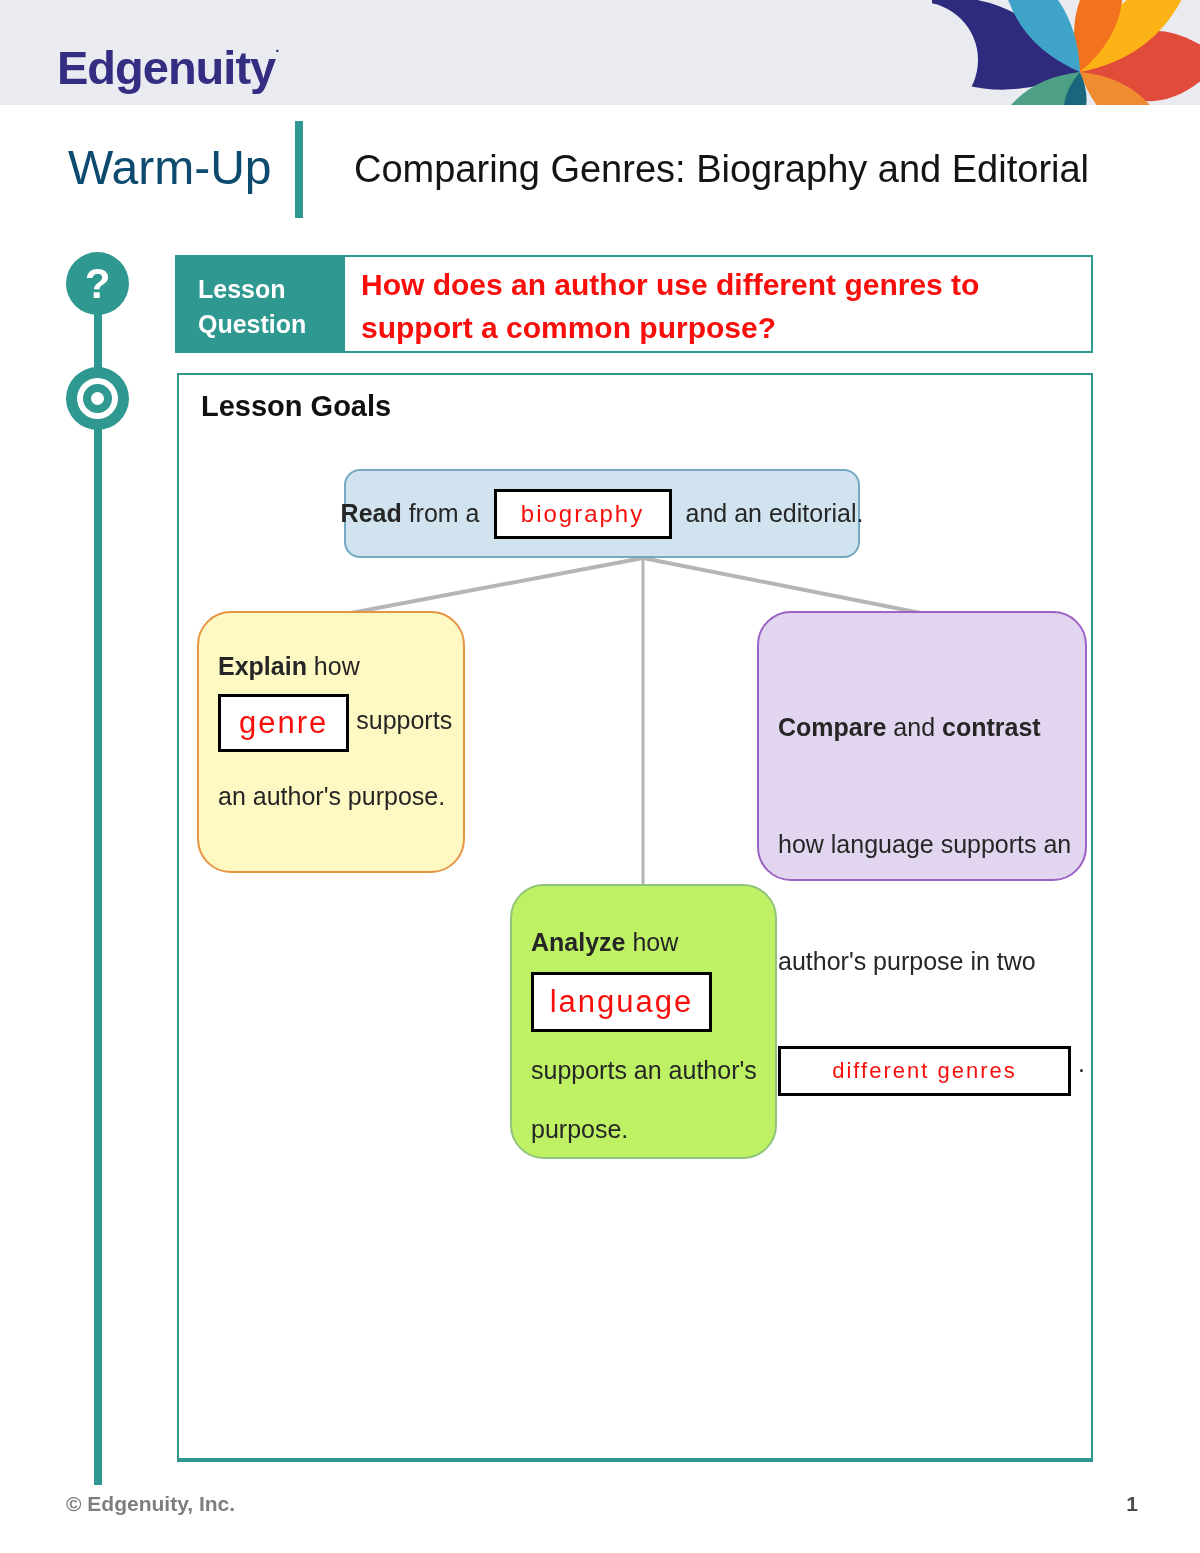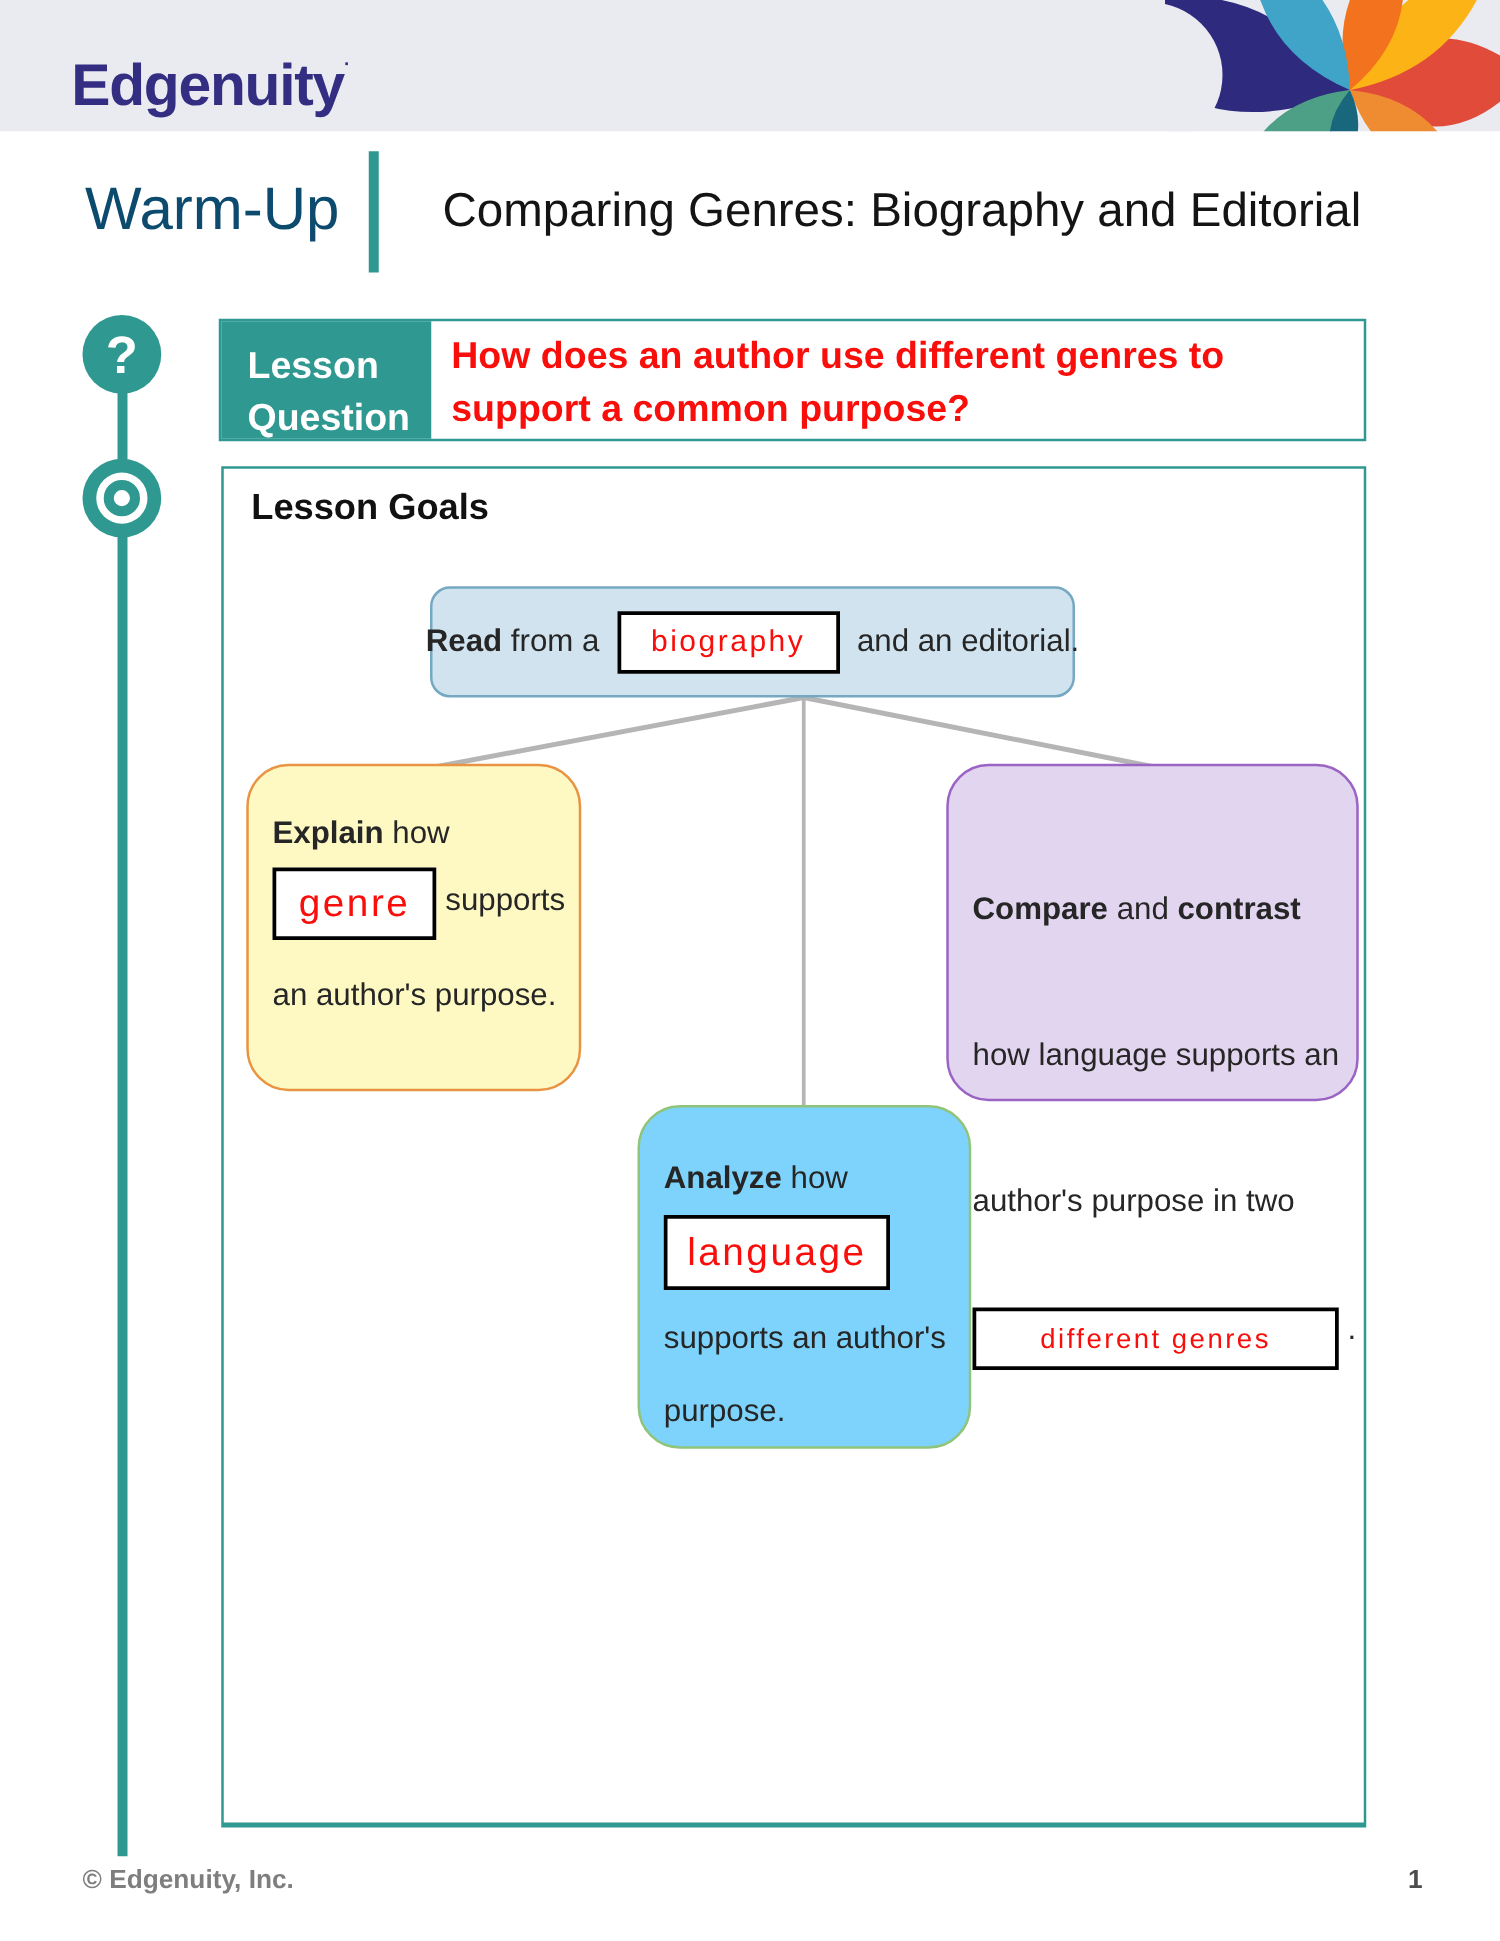--- a/index.html
+++ b/index.html
@@ -21,37 +21,37 @@
   .rail{position:absolute;left:94px;top:283px;width:8px;height:1202px;background:#2f9890;}
   .q-badge{position:absolute;left:66px;top:252px;width:63px;height:63px;border-radius:50%;
     background:#2f9890;color:#fff;font-size:42px;font-weight:bold;display:flex;align-items:center;justify-content:center;}
   .target{position:absolute;left:66px;top:367px;width:63px;height:63px;border-radius:50%;
     background:#2f9890;display:flex;align-items:center;justify-content:center;}
   .target-mid{width:41px;height:41px;border-radius:50%;background:#fff;display:flex;align-items:center;justify-content:center;}
   .target-core{width:29px;height:29px;border-radius:50%;border:8px solid #2f9890;background:#fff;box-sizing:border-box;}
   
   .lq-box{position:absolute;left:175px;top:255px;width:918px;height:98px;border:2px solid #2f9890;
     box-sizing:border-box;display:flex;background:#fff;}
-  .lq-label{width:168px;background:#2f9890;color:#ffffff;font-weight:bold;font-size:30px;
+  .lq-label{width:168px;background:#2f9890;color:#ffffff;font-weight:bold;font-size:25px;
     padding:15px 0 0 21px;line-height:1.4;box-sizing:border-box;}
   .lq-text{flex:1;padding:7px 0 0 16px;color:#f80f0b;font-weight:bold;font-size:30px;line-height:1.42;}
   
   .goals-box{position:absolute;left:177px;top:373px;width:916px;height:1089px;
     border:2px solid #2f9890;border-bottom:4px solid #2f9890;box-sizing:border-box;background:transparent;}
   .goals-heading{position:absolute;left:201px;top:390px;font-size:29px;font-weight:bold;color:#111;}
   .connectors{position:absolute;left:0;top:0;width:1200px;height:1553px;pointer-events:none;}
   
   .gbox{position:absolute;box-sizing:border-box;font-size:25px;color:#262626;}
   .read-box{left:344px;top:469px;width:516px;height:89px;background:#d0e3ee;border:2px solid #74a9c1;
     border-radius:16px;display:flex;align-items:center;justify-content:center;white-space:pre;}
   .explain-box{left:197px;top:611px;width:268px;height:262px;background:#fef9c3;border:2px solid #e89442;
     border-radius:34px;padding:39px 0 0 19px;}
   .compare-box{left:757px;top:611px;width:330px;height:270px;background:#e2d5ef;border:2px solid #9a63c4;
     border-radius:34px;padding:42px 0 0 19px;white-space:pre;}
-  .analyze-box{left:510px;top:884px;width:267px;height:275px;background:#7dd3fc;border:2px solid #90c47a;
+  .analyze-box{left:510px;top:884px;width:267px;height:275px;background:#bef264;border:2px solid #90c47a;
     border-radius:34px;padding:42px 0 0 19px;}
   .b{font-weight:bold;}
   .answer{display:inline-block;background:#ffffff;border:3px solid #000;color:#f80f0b;
     letter-spacing:2px;text-align:center;box-sizing:border-box;}
   .answer.bio{font-size:24px;padding:8px 14px;min-width:178px;margin:0 14px;}
   .answer.genre{font-size:31px;padding:8px 18px;min-width:126px;}
   .answer.diffgenres{font-size:22px;padding:9px 10px;width:293px;margin-top:10px;}
   .answer.lang{font-size:31px;padding:9px 10px;width:181px;margin-top:15px;}
   .row-bottom{display:flex;align-items:center;margin-top:13px;white-space:pre;}
   .row-bottom .after{padding-bottom:5px;}

